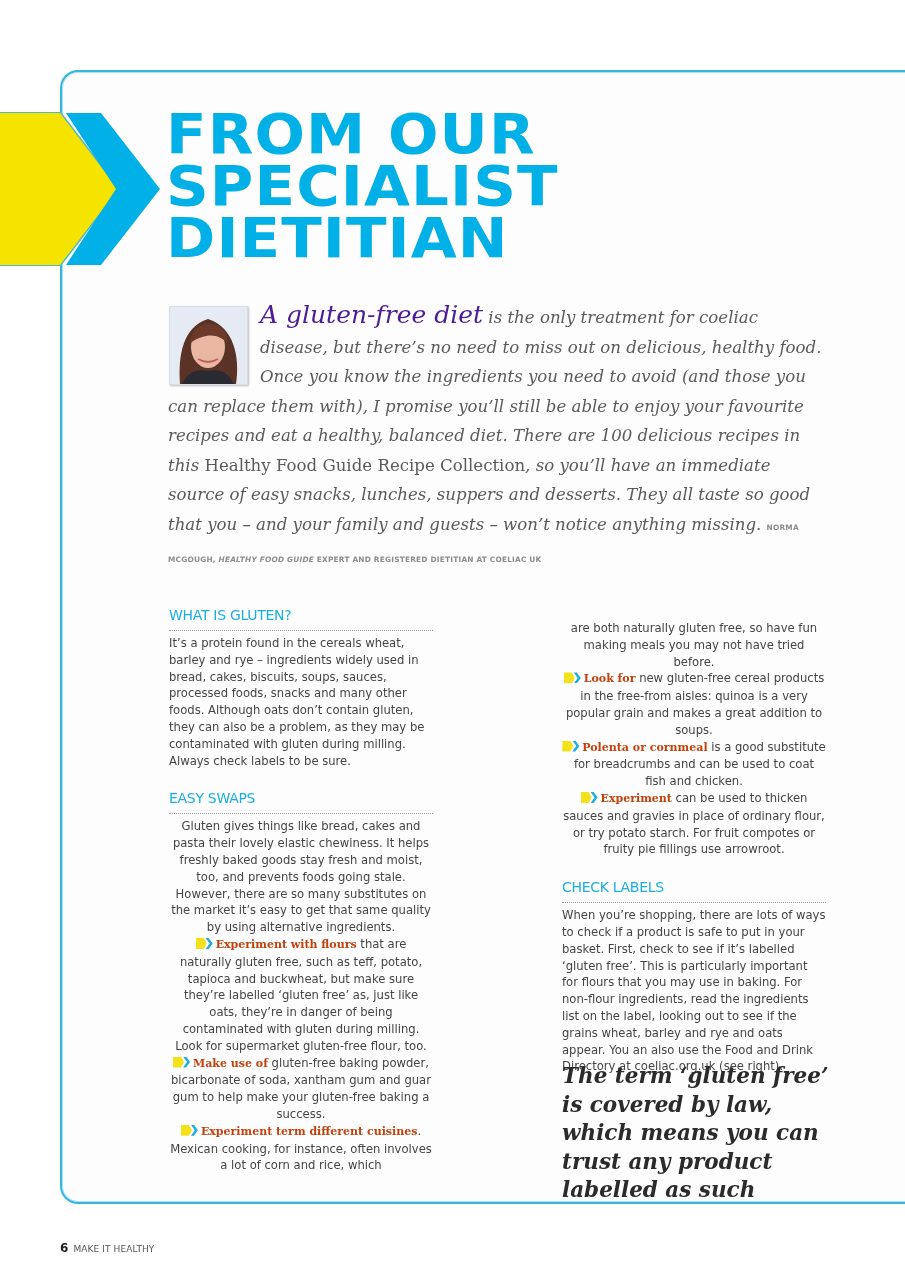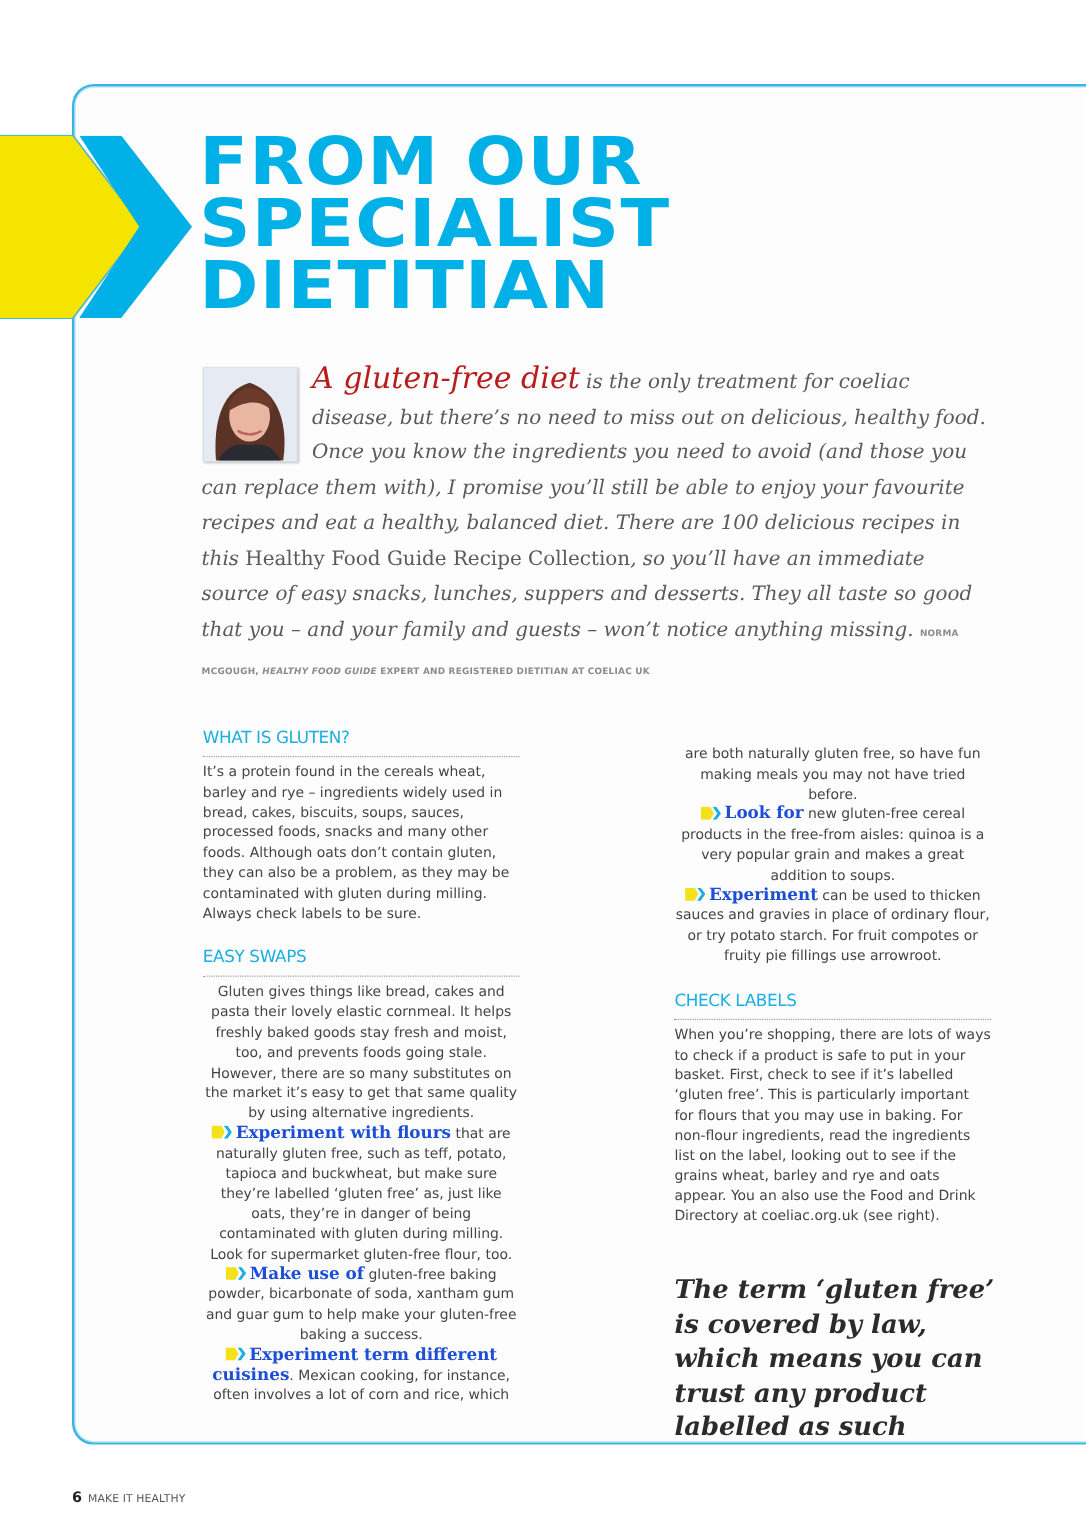--- a/index.html
+++ b/index.html
@@ -46,41 +46,41 @@
     overflow: hidden;
   }
   .portrait svg { display: block; }
   .intro {
     position: absolute; left: 168px; top: 300px; width: 660px;
     font-family: "DejaVu Serif", serif; font-style: italic;
     font-size: 16.6px; line-height: 29.5px; color: #5a5a5a;
     margin: 0;
   }
   .intro .float-gap { float: left; width: 92px; height: 86px; }
-  .intro .lead { font-size: 25px; color: #b91c1c; font-style: italic; }
+  .intro .lead { font-size: 25px; color: #4c1d95; font-style: italic; }
   .intro .roman { font-style: normal; }
   .intro .byline {
     font-family: "DejaVu Sans", sans-serif; font-style: normal; font-weight: bold;
     font-size: 7.4px; color: #8c8c8c; letter-spacing: 0.2px;
   }
   .intro .byline i { font-style: italic; }
   .col { position: absolute; width: 264px; font-size: 11.6px; line-height: 16.8px; color: #444; }
   .col-left { left: 169px; top: 604px; }
   .col-right { left: 562px; top: 620px; }
   .sec-h {
     font-family: "DejaVu Sans", sans-serif; font-weight: normal;
     font-size: 14px; line-height: 22px; color: #1aaee2;
     margin: 0 0 4px 0; padding-bottom: 4px;
     border-bottom: 1.5px dotted #9a9a9a;
     letter-spacing: -0.3px;
   }
   .sec-p { margin: 0 0 14px 0; }
   .para { margin: 0; text-align: center; }
   .bullet-lead {
-    font-family: "DejaVu Serif", serif; font-weight: bold; font-size: 14px; color: #1d4ed8;
+    font-family: "DejaVu Serif", serif; font-weight: bold; font-size: 11px; color: #c2410c;
   }
   .arrow-icon {
     display: inline-block; width: 17px; height: 11px; position: relative; vertical-align: -1px; margin-right: 3px;
   }
   .arrow-icon::before {
     content: ""; position: absolute; left: 0; top: 0; width: 11px; height: 11px;
     background: #f3e21a; clip-path: polygon(0 0, 8px 0, 11px 5.5px, 8px 11px, 0 11px);
   }
   .arrow-icon::after {
     content: ""; position: absolute; left: 10px; top: 0; width: 7px; height: 11px;
@@ -122,30 +122,31 @@
   </svg>
 </div>
 
 <p class="intro"><span class="float-gap"></span><span class="lead">A gluten-free diet</span><span> is the only treatment for coeliac disease, but there’s no need to miss out on delicious, healthy food. Once you know the ingredients you need to avoid (and those you can replace them with), I promise you’ll still be able to enjoy your favourite recipes and eat a healthy, balanced diet. There are 100 delicious recipes in this </span><span class="roman">Healthy Food Guide Recipe Collection</span><span>, so you’ll have an immediate source of easy snacks, lunches, suppers and desserts. They all taste so good that you – and your family and guests – won’t notice anything missing.</span> <span class="byline"><span>NORMA MCGOUGH, </span><i>HEALTHY FOOD GUIDE</i><span> EXPERT AND REGISTERED DIETITIAN AT COELIAC UK</span></span></p>
 
 <div class="col col-left">
   <h2 class="sec-h">WHAT IS GLUTEN?</h2>
   <p class="sec-p">It’s a protein found in the cereals wheat, barley and rye – ingredients widely used in bread, cakes, biscuits, soups, sauces, processed foods, snacks and many other foods. Although oats don’t contain gluten, they can also be a problem, as they may be contaminated with gluten during milling. Always check labels to be sure.</p>
 
   <h2 class="sec-h" style="margin-top:18px">EASY SWAPS</h2>
-  <p class="para">Gluten gives things like bread, cakes and pasta their lovely elastic cornmeal. It helps freshly baked goods stay fresh and moist, too, and prevents foods going stale. However, there are so many substitutes on the market it’s easy to get that same quality by using alternative ingredients.</p>
+  <p class="para">Gluten gives things like bread, cakes and pasta their lovely elastic chewiness. It helps freshly baked goods stay fresh and moist, too, and prevents foods going stale. However, there are so many substitutes on the market it’s easy to get that same quality by using alternative ingredients.</p>
 
   <p class="para"><span class="arrow-icon"></span><span class="bullet-lead">Experiment with flours</span><span> that are naturally gluten free, such as teff, potato, tapioca and buckwheat, but make sure they’re labelled ‘gluten free’ as, just like oats, they’re in danger of being contaminated with gluten during milling. Look for supermarket gluten-free flour, too.</span></p>
   <p class="para"><span class="arrow-icon"></span><span class="bullet-lead">Make use of</span><span> gluten-free baking powder, bicarbonate of soda, xantham gum and guar gum to help make your gluten-free baking a success.</span></p>
   <p class="para"><span class="arrow-icon"></span><span class="bullet-lead">Experiment term different cuisines</span><span>. Mexican cooking, for instance, often involves a lot of corn and rice, which</span></p>
 </div>
 
 <div class="col col-right">
   <p class="para">are both naturally gluten free, so have fun making meals you may not have tried before.</p>
   <p class="para"><span class="arrow-icon"></span><span class="bullet-lead">Look for</span><span> new gluten-free cereal products in the free-from aisles: quinoa is a very popular grain and makes a great addition to soups.</span></p>
+  <p class="para"><span class="arrow-icon"></span><span class="bullet-lead">Polenta or cornmeal</span><span> is a good substitute for breadcrumbs and can be used to coat fish and chicken.</span></p>
   <p class="para" style="margin-bottom:18px"><span class="arrow-icon"></span><span class="bullet-lead">Experiment</span><span> can be used to thicken sauces and gravies in place of ordinary flour, or try potato starch. For fruit compotes or fruity pie fillings use arrowroot.</span></p>
 
   <h2 class="sec-h">CHECK LABELS</h2>
   <p class="sec-p">When you’re shopping, there are lots of ways to check if a product is safe to put in your basket. First, check to see if it’s labelled ‘gluten free’. This is particularly important for flours that you may use in baking. For non-flour ingredients, read the ingredients list on the label, looking out to see if the grains wheat, barley and rye and oats appear. You an also use the Food and Drink Directory at coeliac.org.uk (see right).</p>
 </div>
 
 <p class="pullquote">The term ‘gluten free’ is covered by law, which means you can trust any product labelled as such</p>
 
 <div class="footer">
   <span class="pgnum">6</span>

